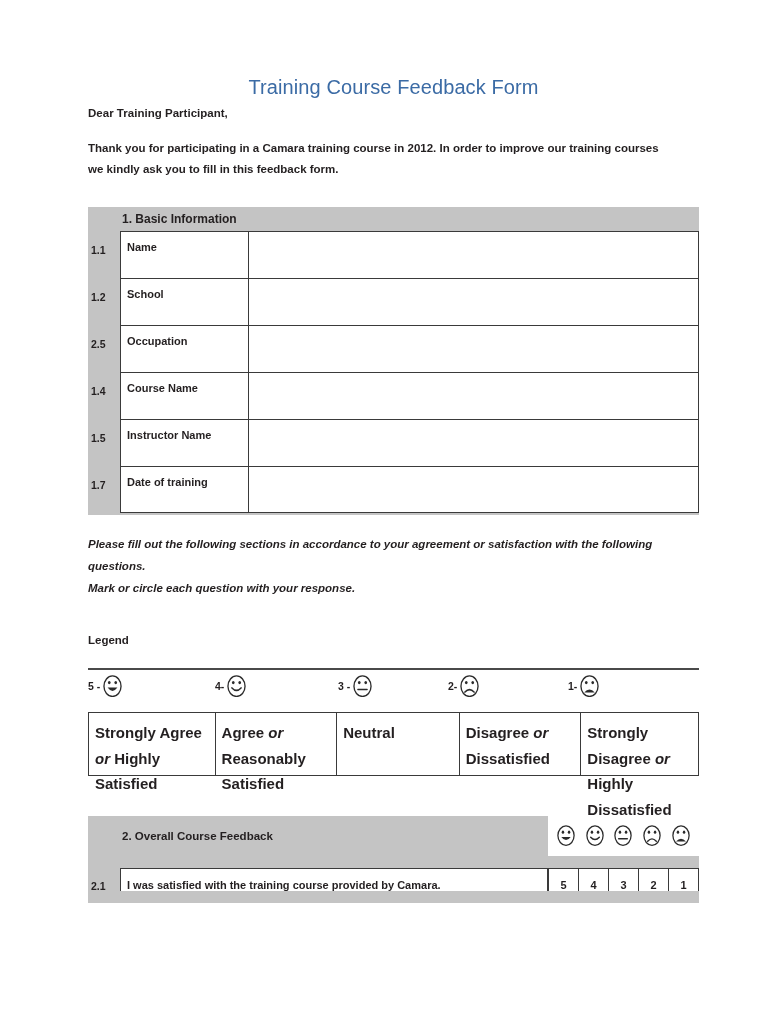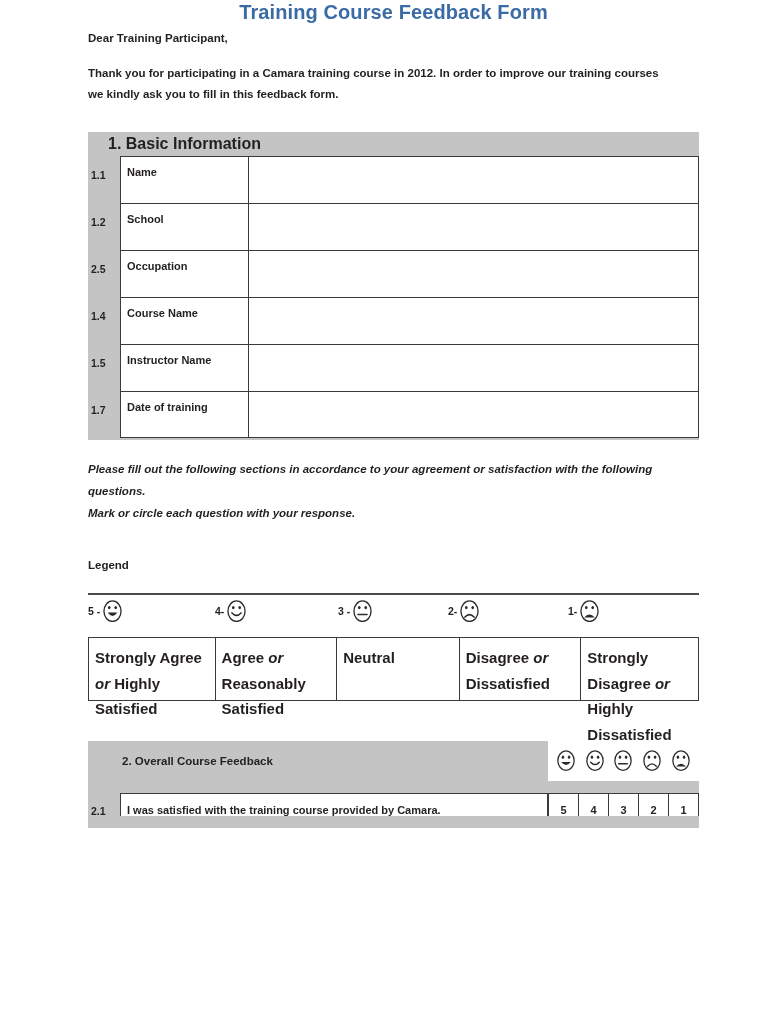--- a/index.html
+++ b/index.html
@@ -26,23 +26,24 @@
     left: 88px;
     top: 0;
     width: 611px;
   }
 
   
   .doc-title {
     text-align: center;
     color: #3b6ba5;
     font-size: 20px;
-    font-weight: bold;
+    font-weight: normal;
     letter-spacing: 0.1px;
     margin: 0;
+    padding-top: 75px;
     line-height: 1.2;
   }
   .salutation {
     font-size: 11.5px;
     font-weight: bold;
     margin-top: 8px;
     letter-spacing: 0.02px;
   }
   .intro {
     font-size: 11.5px;
@@ -54,23 +55,23 @@
 
   
   .section-block {
     margin-top: 26px;
   }
   .sec-header {
     background: #c4c4c4;
     height: 24px;
     display: flex;
     align-items: center;
-    padding-left: 20px;
-    box-sizing: border-box;
-    font-size: 16px;
+    padding-left: 34px;
+    box-sizing: border-box;
+    font-size: 12px;
     font-weight: bold;
   }
   .basic-table {
     background: #c4c4c4;
     padding-bottom: 2px;
   }
   .brow {
     display: flex;
     align-items: stretch;
     background: #c4c4c4;

